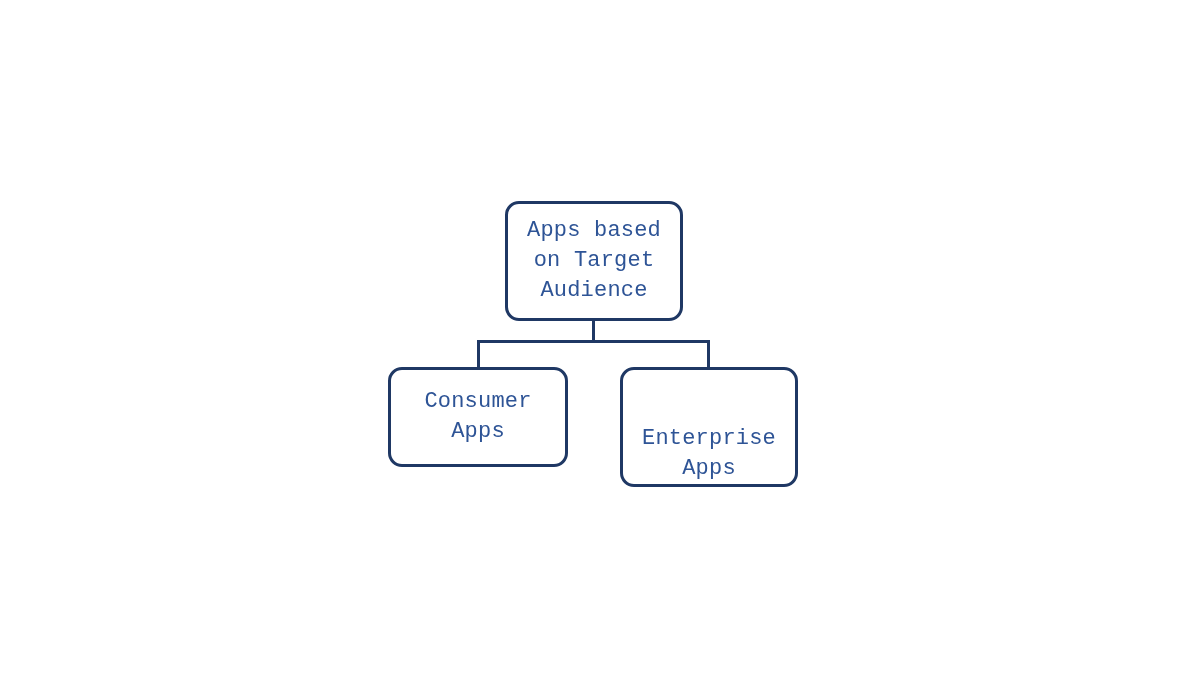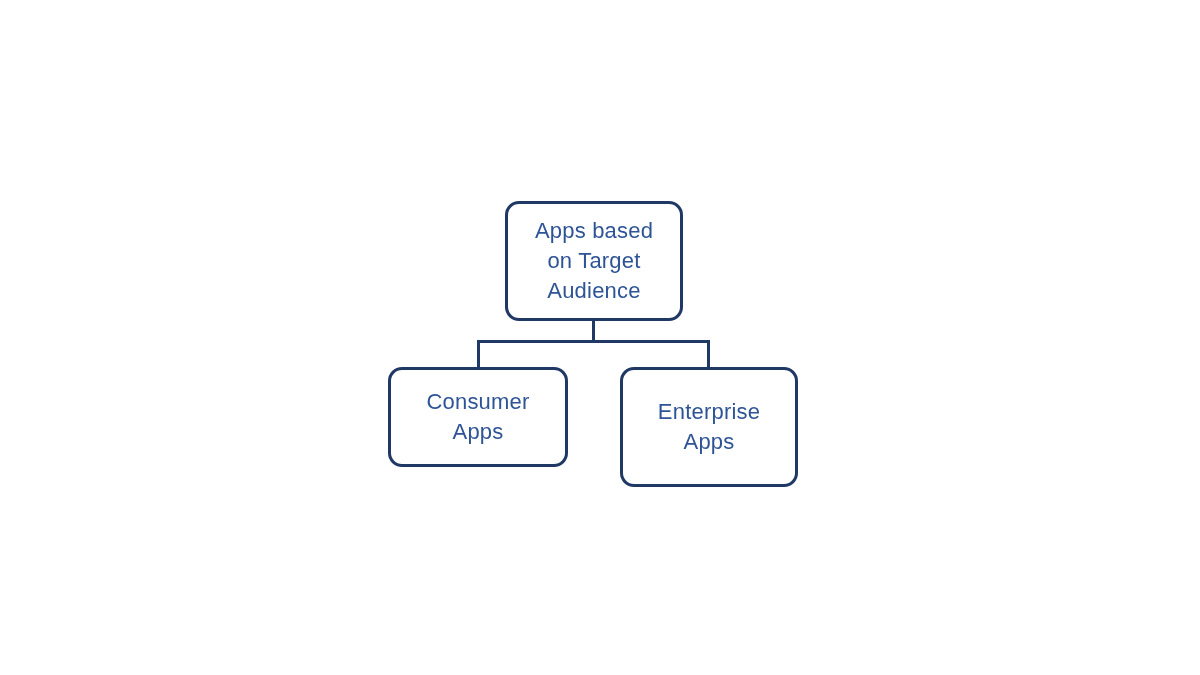--- a/index.html
+++ b/index.html
@@ -18,31 +18,32 @@
   .node {
     position: absolute;
     box-sizing: border-box;
     background: var(--node-fill, #ffffff);
     border: 3px solid var(--line, #1F3864);
     border-radius: 14px;
     display: flex;
     align-items: center;
     justify-content: center;
     text-align: center;
+    font-family: Liberation Mono, monospace;
   }
   .node-label {
     color: var(--text, #2E5496);
     font-size: 22px;
     line-height: 30px;
     white-space: pre-line;
     letter-spacing: 0.2px;
   }
   .node-root  { left: 505px; top: 201px; width: 178px; height: 120px; }
   .node-left  { left: 388px; top: 367px; width: 180px; height: 100px; }
-  .node-right { left: 620px; top: 367px; width: 178px; height: 120px; }
+  .node-right { left: 620px; top: 367px; width: 178px; height: 120px; align-items: flex-end; }
 
   .connector {
     position: absolute;
     background: var(--line, #1F3864);
   }
   .conn-root-stem  { left: 592px; top: 319px; width: 3px;   height: 24px; }
   .conn-horizontal { left: 477px; top: 340px; width: 233px; height: 3px;  }
   .conn-left-drop  { left: 477px; top: 340px; width: 3px;   height: 28px; }
   .conn-right-drop { left: 707px; top: 340px; width: 3px;   height: 28px; }
 </style>

